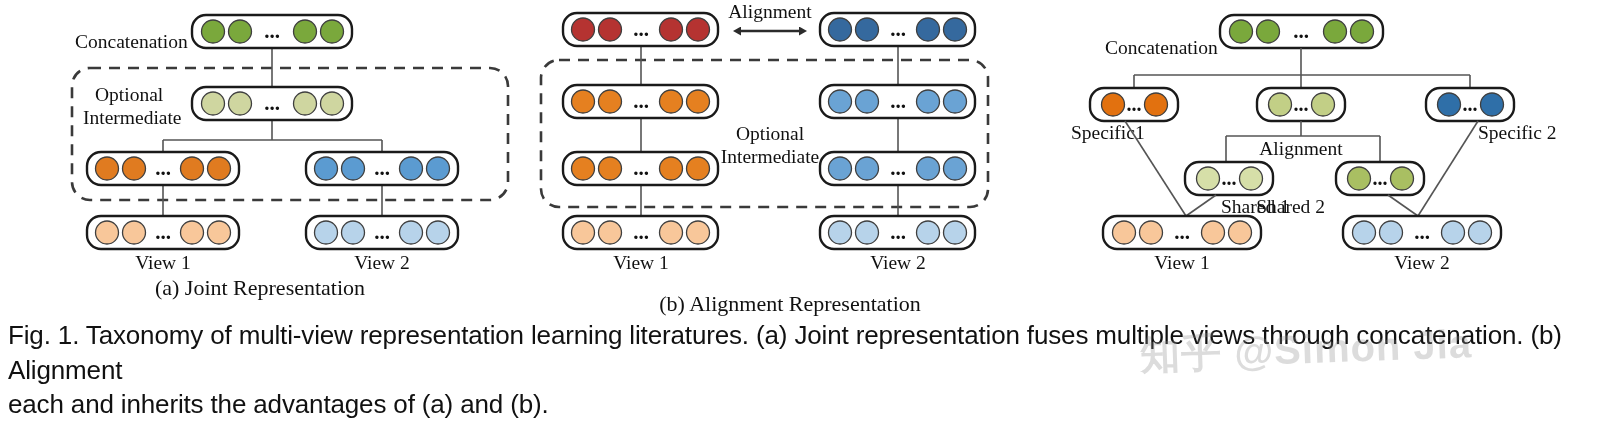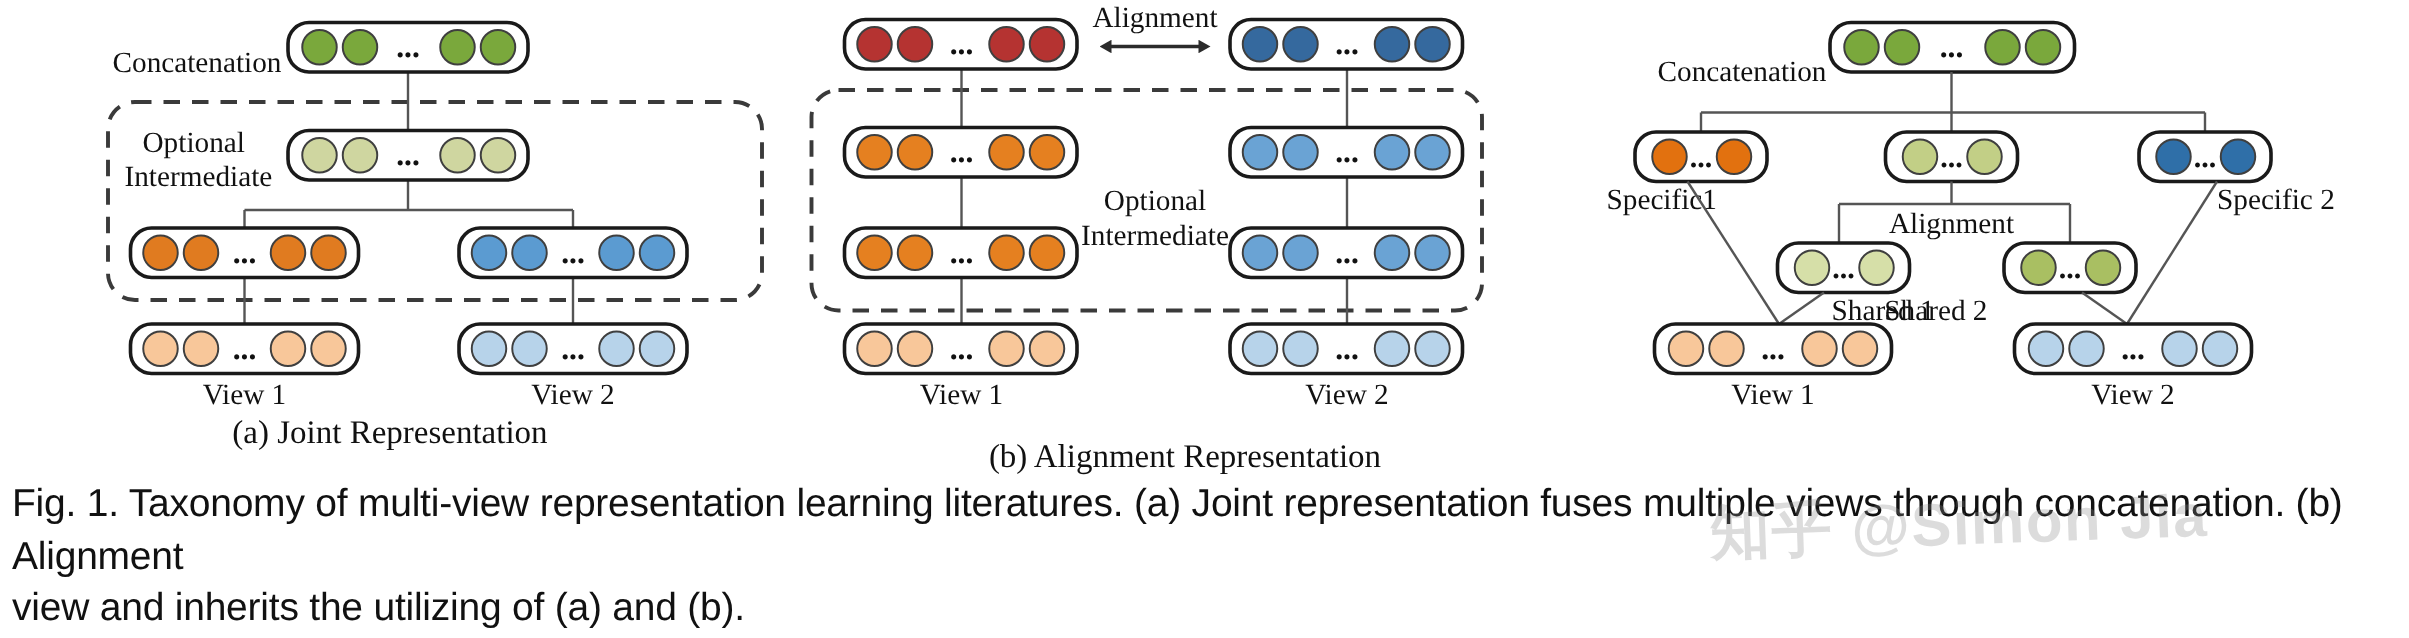--- a/index.html
+++ b/index.html
@@ -337,18 +337,18 @@
     </g>
   </svg>
 
   <div class="panel-caption-layer">
     <div class="panel-caption" id="cap-a">(a) Joint Representation</div>
     <div class="panel-caption" id="cap-b">(b) Alignment Representation</div>
   </div>
 
   <div class="figure-caption">
     <div>Fig. 1. Taxonomy of multi-view representation learning literatures. (a) Joint representation fuses multiple views through concatenation. (b) Alignment</div>
-    <div>view and inherits the utilizing of (a) and (b).</div>
+    <div>each and inherits the advantages of (a) and (b).</div>
   </div>
 
   <div class="watermark">知乎 @Simon Jia</div>
 
 </div>
 
 </body></html>

